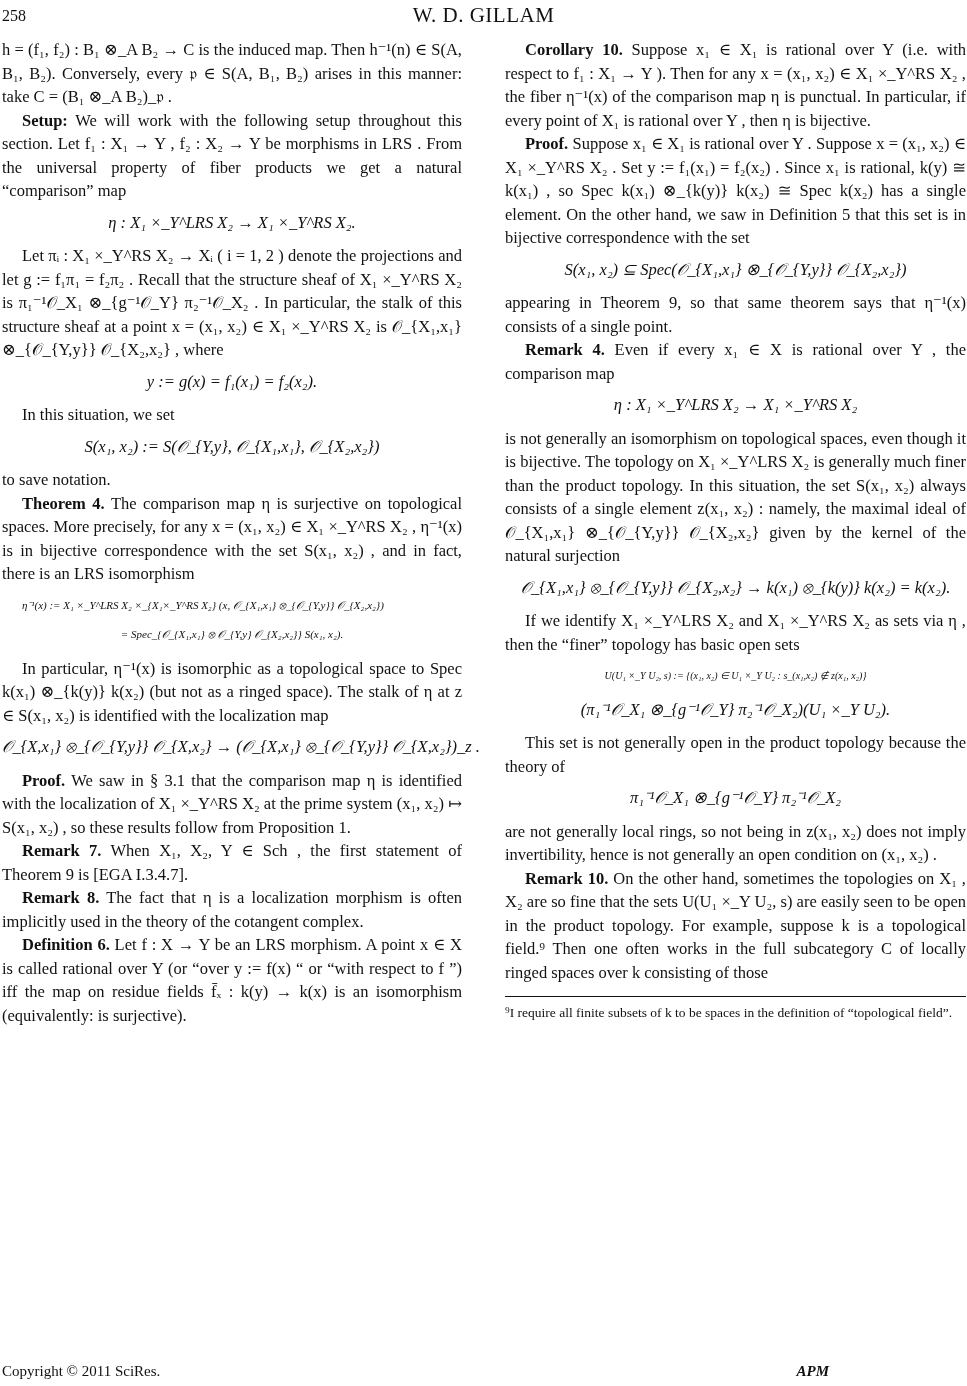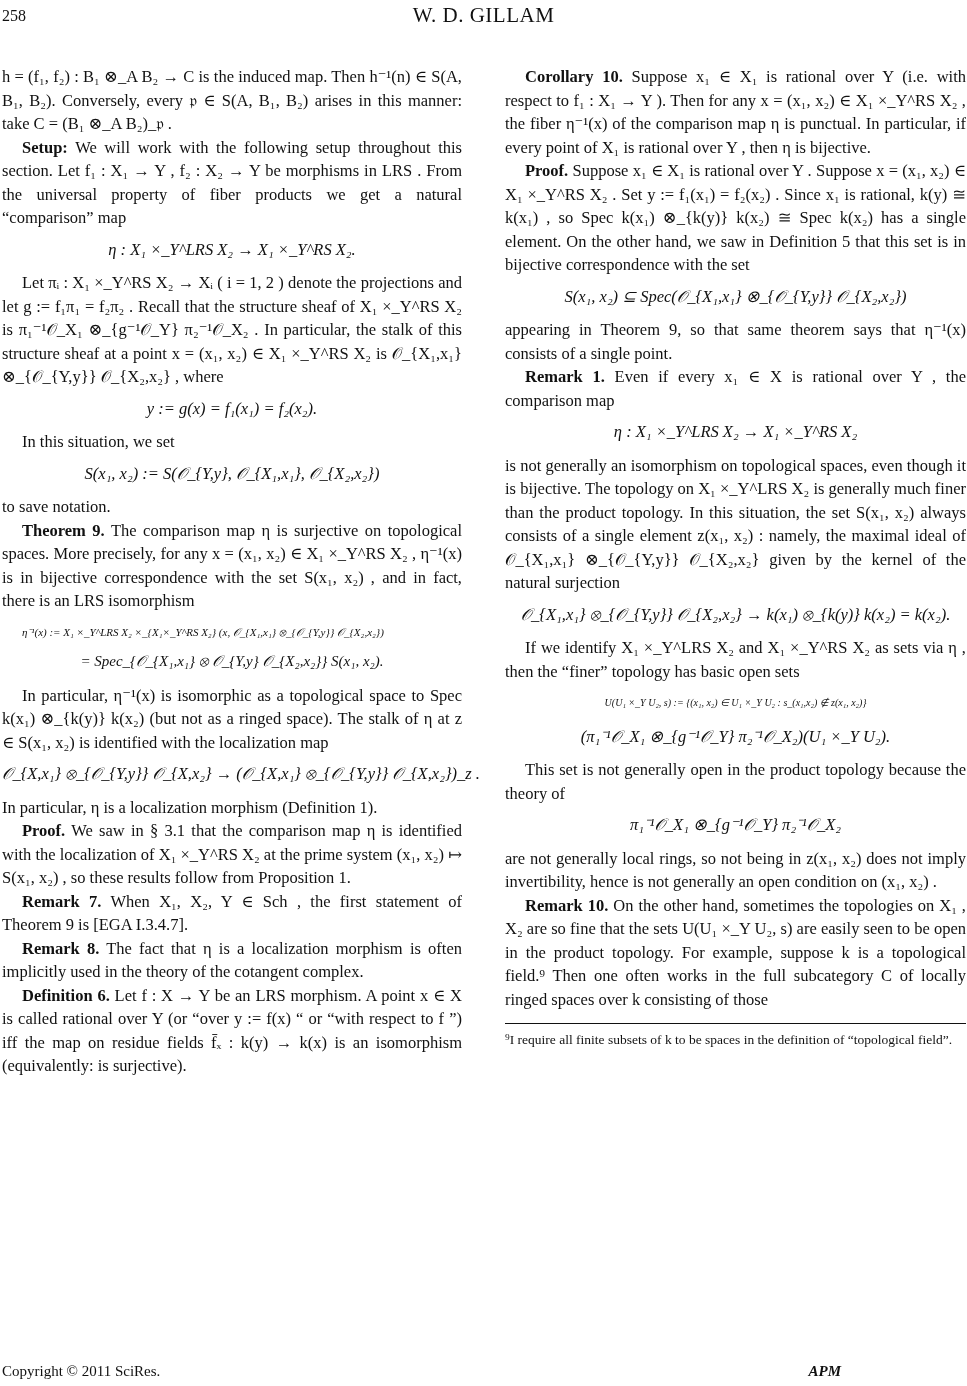--- a/index.html
+++ b/index.html
@@ -4,71 +4,70 @@
 <style>
   html, body { margin: 0; padding: 0; background: #ffffff; }
   body {
     width: 967px; height: 1386px; position: relative; overflow: hidden;
     font-family: "Liberation Serif", "DejaVu Serif", serif;
     color: #111; font-size: 16.5px; line-height: 23.5px;
   }
   .header { position: absolute; top: 4px; left: 0; width: 929px; height: 22px; }
   .page-num { position: absolute; left: 2px; top: 0; font-size: 16px; }
   .running-head { position: absolute; left: 0; width: 967px; text-align: center; top: 0; font-size: 21px; letter-spacing: 0.5px; }
-  .col { position: absolute; top: 38px; margin-top: 27px; }
+  .col { position: absolute; top: 38px; }
   .col-left { left: 2px; width: 460px; }
   .col-right { left: 505px; width: 461px; }
   p { margin: 0; text-align: justify; }
   p.ind { text-indent: 20px; }
   .eq { text-align: center; margin: 8px 0 10px 0; white-space: nowrap; }
   .eq.left { text-align: left; padding-left: 20px; }
   b { font-weight: bold; }
   i, .m { font-style: italic; }
   .m { font-family: "Liberation Serif", serif; }
   .footrule { border: none; border-top: 1px solid #111; margin: 12px 0 6px 0; }
   .footnote { font-size: 13.5px; line-height: 20px; text-align: justify; }
   .footer { position: absolute; top: 1360px; left: 0; width: 849px; height: 22px; font-size: 15px; }
   .copyright { position: absolute; left: 2px; top: 0; }
-  .journal { position: absolute; right: 8px; top: 0; font-weight: bold; font-style: italic; }
+  .journal { position: absolute; right: 20px; top: 0; font-weight: bold; font-style: italic; }
 </style>
 </head>
 <body>
 
 <div class="header">
   <span class="page-num">258</span>
   <span class="running-head">W. D. GILLAM</span>
 </div>
 
 <div class="col col-left">
   <p>h = (f₁, f₂) : B₁ ⊗_A B₂ → C  is the induced map. Then h⁻¹(n) ∈ S(A, B₁, B₂). Conversely, every 𝔭 ∈ S(A, B₁, B₂)  arises in this manner: take C = (B₁ ⊗_A B₂)_𝔭 .</p>
   <p class="ind"><b>Setup:</b><span> We will work with the following setup throughout this section. Let f₁ : X₁ → Y ,  f₂ : X₂ → Y be morphisms in  LRS . From the universal property of fiber products we get a natural “comparison” map</span></p>
   <div class="eq m">η : X₁ ×_Y^LRS X₂ → X₁ ×_Y^RS X₂.</div>
   <p class="ind">Let  πᵢ : X₁ ×_Y^RS X₂ → Xᵢ  ( i = 1, 2 ) denote the projections and let  g := f₁π₁ = f₂π₂ . Recall that the structure sheaf of  X₁ ×_Y^RS X₂  is  π₁⁻¹𝒪_X₁ ⊗_{g⁻¹𝒪_Y} π₂⁻¹𝒪_X₂ . In particular, the stalk of this structure sheaf at a point x = (x₁, x₂) ∈ X₁ ×_Y^RS X₂  is  𝒪_{X₁,x₁} ⊗_{𝒪_{Y,y}} 𝒪_{X₂,x₂} , where</p>
   <div class="eq m">y := g(x) = f₁(x₁) = f₂(x₂).</div>
   <p class="ind">In this situation, we set</p>
   <div class="eq m">S(x₁, x₂) := S(𝒪_{Y,y}, 𝒪_{X₁,x₁}, 𝒪_{X₂,x₂})</div>
   <p>to save notation.</p>
-  <p class="ind"><b>Theorem 9.</b><span> The comparison map  η  is surjective on topological spaces. More precisely, for any x = (x₁, x₂) ∈ X₁ ×_Y^RS X₂ ,  η⁻¹(x)  is in bijective correspondence with the set  S(x₁, x₂) , and in fact, there is an  LRS  isomorphism</span></p>
+  <p class="ind"><b>Theorem 4.</b><span> The comparison map  η  is surjective on topological spaces. More precisely, for any x = (x₁, x₂) ∈ X₁ ×_Y^RS X₂ ,  η⁻¹(x)  is in bijective correspondence with the set  S(x₁, x₂) , and in fact, there is an  LRS  isomorphism</span></p>
   <div class="eq left m" style="font-size:11px;">η⁻¹(x) := X₁ ×_Y^LRS X₂ ×_{X₁×_Y^RS X₂} (x, 𝒪_{X₁,x₁} ⊗_{𝒪_{Y,y}} 𝒪_{X₂,x₂})</div>
-  <div class="eq m" style="font-size:15px; margin-top:-4px;">= Spec_{𝒪_{X₁,x₁} ⊗ 𝒪_{Y,y} 𝒪_{X₂,x₂}} S(x₁, x₂).</div>
+  <div class="eq m" style="font-size:11px; margin-top:-4px;">= Spec_{𝒪_{X₁,x₁} ⊗ 𝒪_{Y,y} 𝒪_{X₂,x₂}} S(x₁, x₂).</div>
   <p class="ind">In particular,  η⁻¹(x)  is isomorphic as a topological space to  Spec k(x₁) ⊗_{k(y)} k(x₂)  (but not as a ringed space). The stalk of  η  at  z ∈ S(x₁, x₂)  is identified with the localization map</p>
   <div class="eq m">𝒪_{X,x₁} ⊗_{𝒪_{Y,y}} 𝒪_{X,x₂} → (𝒪_{X,x₁} ⊗_{𝒪_{Y,y}} 𝒪_{X,x₂})_z .</div>
-  <p>In particular,  η  is a localization morphism (Definition 1).</p>
   <p class="ind"><b>Proof.</b><span> We saw in  § 3.1 that the comparison map  η  is identified with the localization of  X₁ ×_Y^RS X₂  at the prime system  (x₁, x₂) ↦ S(x₁, x₂) , so these results follow from Proposition 1.</span></p>
   <p class="ind"><b>Remark 7.</b><span> When  X₁, X₂, Y ∈ Sch , the first statement of Theorem 9 is [EGA I.3.4.7].</span></p>
   <p class="ind"><b>Remark 8.</b><span> The fact that  η  is a localization morphism is often implicitly used in the theory of the cotangent complex.</span></p>
   <p class="ind"><b>Definition 6.</b><span> Let  f : X → Y  be an  LRS  morphism. A point  x ∈ X  is called rational over  Y  (or “over y := f(x) “ or “with respect to  f ”) iff the map on residue fields  f̄ₓ : k(y) → k(x)  is an isomorphism (equivalently: is surjective).</span></p>
 </div>
 
 <div class="col col-right">
   <p class="ind"><b>Corollary 10.</b><span> Suppose  x₁ ∈ X₁  is rational over  Y (i.e. with respect to  f₁ : X₁ → Y ). Then for any x = (x₁, x₂) ∈ X₁ ×_Y^RS X₂ , the fiber  η⁻¹(x)  of the comparison map  η  is punctual. In particular, if every point of  X₁  is rational over  Y , then  η  is bijective.</span></p>
   <p class="ind"><b>Proof.</b><span> Suppose  x₁ ∈ X₁  is rational over  Y . Suppose x = (x₁, x₂) ∈ X₁ ×_Y^RS X₂ . Set  y := f₁(x₁) = f₂(x₂) . Since x₁  is rational,  k(y) ≅ k(x₁) , so Spec k(x₁) ⊗_{k(y)} k(x₂) ≅ Spec k(x₂)  has a single element. On the other hand, we saw in Definition 5 that this set is in bijective correspondence with the set</span></p>
   <div class="eq m">S(x₁, x₂) ⊆ Spec(𝒪_{X₁,x₁} ⊗_{𝒪_{Y,y}} 𝒪_{X₂,x₂})</div>
   <p>appearing in Theorem 9, so that same theorem says that η⁻¹(x)  consists of a single point.</p>
-  <p class="ind"><b>Remark 1.</b><span> Even if every  x₁ ∈ X  is rational over  Y , the comparison map</span></p>
+  <p class="ind"><b>Remark 4.</b><span> Even if every  x₁ ∈ X  is rational over  Y , the comparison map</span></p>
   <div class="eq m">η : X₁ ×_Y^LRS X₂ → X₁ ×_Y^RS X₂</div>
   <p>is not generally an isomorphism on topological spaces, even though it is bijective. The topology on  X₁ ×_Y^LRS X₂ is generally much finer than the product topology. In this situation, the set  S(x₁, x₂)  always consists of a single element  z(x₁, x₂) : namely, the maximal ideal of 𝒪_{X₁,x₁} ⊗_{𝒪_{Y,y}} 𝒪_{X₂,x₂}  given by the kernel of the natural surjection</p>
   <div class="eq m">𝒪_{X₁,x₁} ⊗_{𝒪_{Y,y}} 𝒪_{X₂,x₂} → k(x₁) ⊗_{k(y)} k(x₂) = k(x₂).</div>
   <p class="ind">If we identify  X₁ ×_Y^LRS X₂  and  X₁ ×_Y^RS X₂  as sets via η , then the “finer” topology has basic open sets</p>
   <div class="eq m" style="font-size:10px;">U(U₁ ×_Y U₂, s) := {(x₁, x₂) ∈ U₁ ×_Y U₂ : s_(x₁,x₂) ∉ z(x₁, x₂)}</div>
   <div class="eq m">(π₁⁻¹𝒪_X₁ ⊗_{g⁻¹𝒪_Y} π₂⁻¹𝒪_X₂)(U₁ ×_Y U₂).</div>
   <p class="ind">This set is not generally open in the product topology because the theory of</p>
   <div class="eq m">π₁⁻¹𝒪_X₁ ⊗_{g⁻¹𝒪_Y} π₂⁻¹𝒪_X₂</div>
   <p>are not generally local rings, so not being in  z(x₁, x₂) does not imply invertibility, hence is not generally an open condition on  (x₁, x₂) .</p>
   <p class="ind"><b>Remark 10.</b><span> On the other hand, sometimes the topologies on  X₁ ,  X₂  are so fine that the sets U(U₁ ×_Y U₂, s)  are easily seen to be open in the product topology. For example, suppose  k  is a topological field.⁹ Then one often works in the full subcategory  C of locally ringed spaces over  k  consisting of those</span></p>

